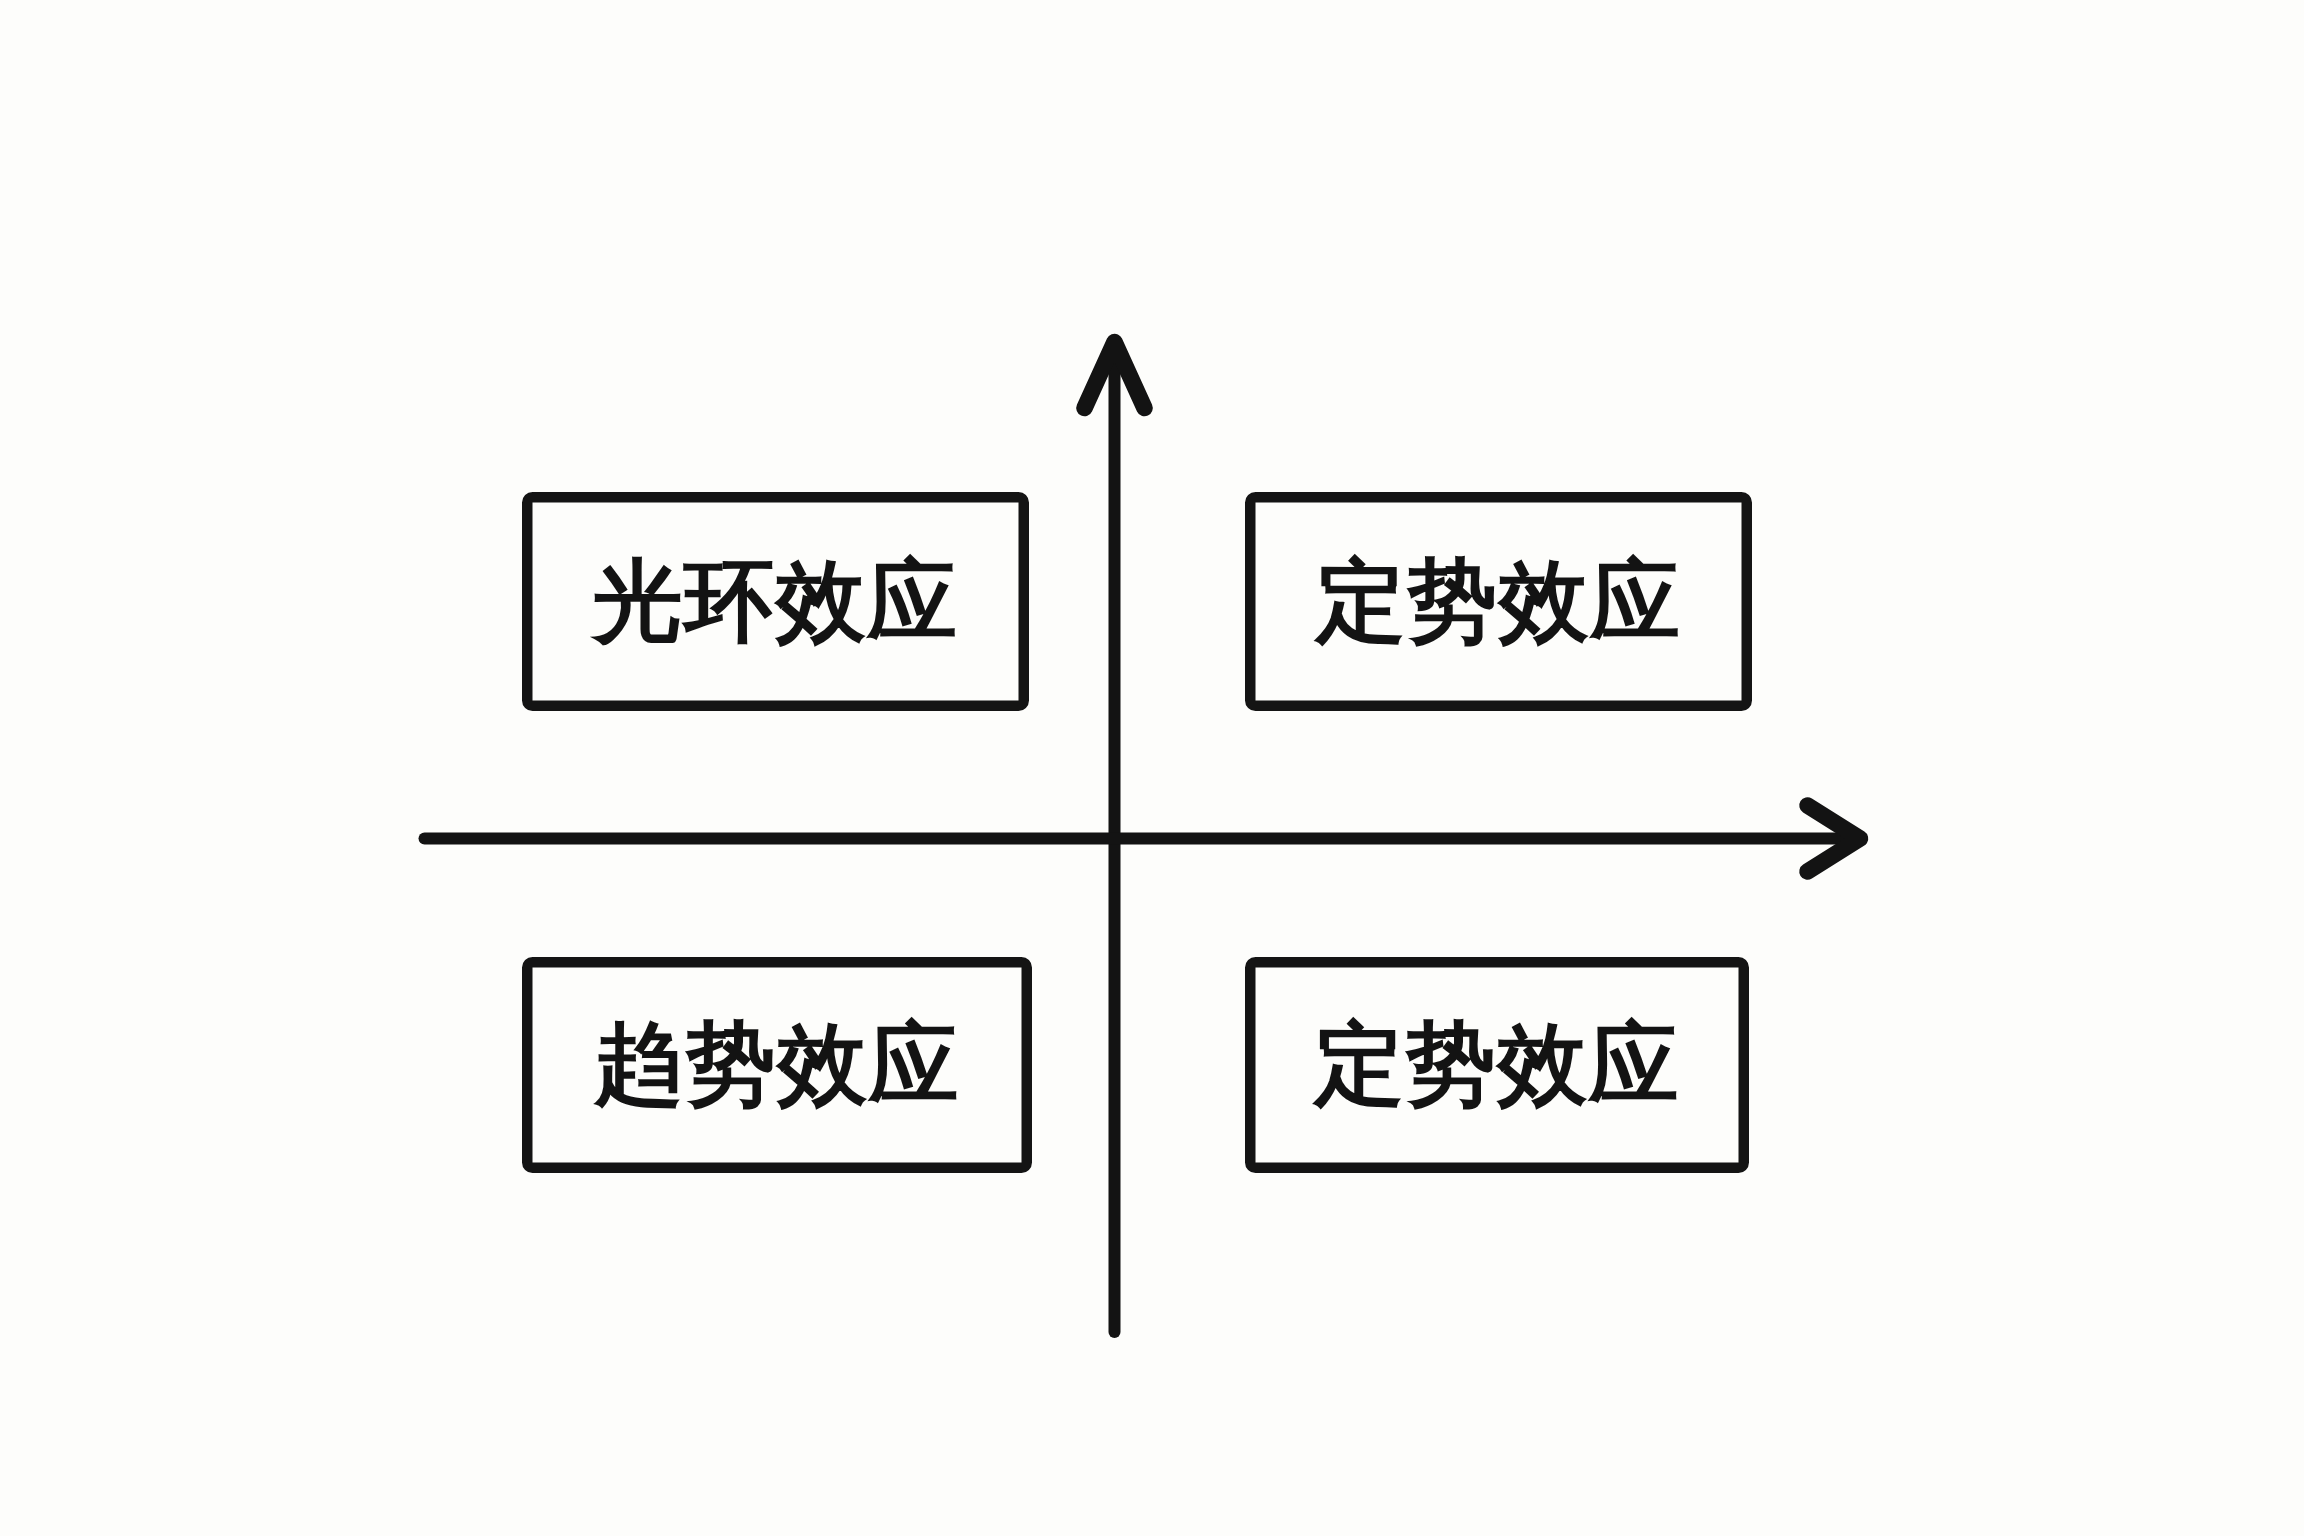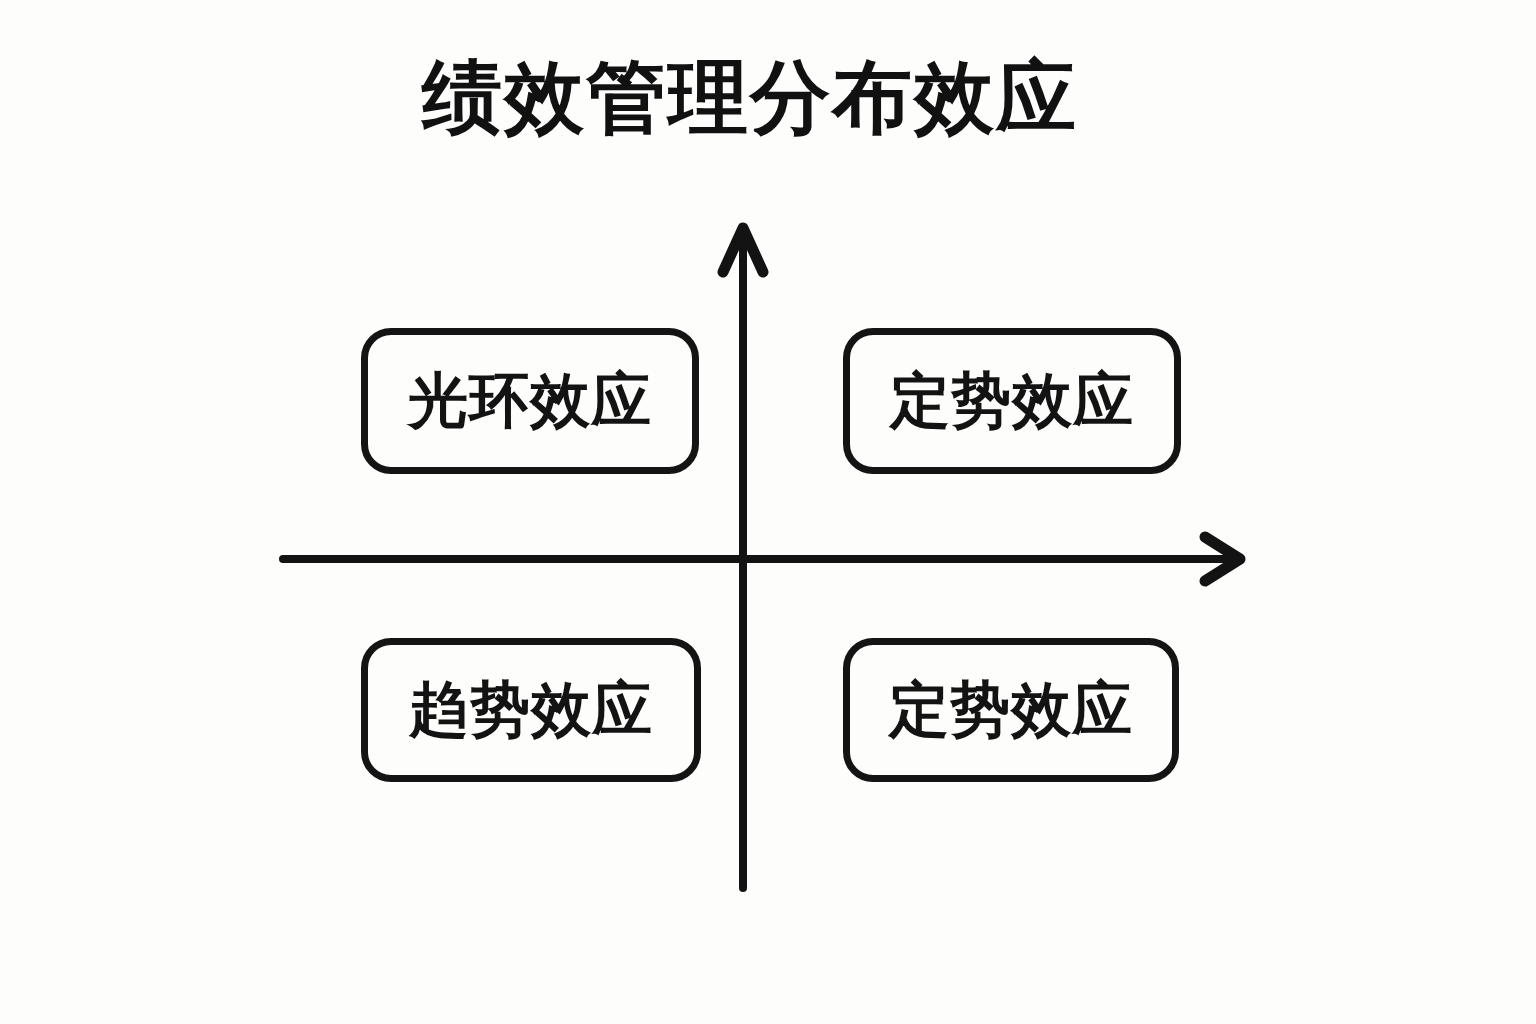--- a/index.html
+++ b/index.html
@@ -43,26 +43,25 @@
     top: 0;
     width: 1536px;
     height: 1024px;
   }
 
   
   .qbox {
     position: absolute;
     box-sizing: border-box;
     border: 7px solid #141414;
-    border-radius: 30px;
+    border-radius: 7px;
     background: #FDFDFB;
     display: flex;
     align-items: center;
     justify-content: center;
-    margin-left: 13px;
   }
   .qbox-label {
     font-size: 60px;
     line-height: 60px;
     font-weight: 700;
     letter-spacing: 1px;
     color: #131313;
     white-space: nowrap;
     font-family: "Liberation Sans", "DejaVu Sans", sans-serif;
   }
@@ -70,21 +69,20 @@
   .q-tl { left: 348px;  top: 328px; width: 338px; height: 146px; }
   .q-tr { left: 830px;  top: 328px; width: 338px; height: 146px; }
   .q-bl { left: 348px;  top: 638px; width: 340px; height: 144px; }
   .q-br { left: 830px;  top: 638px; width: 336px; height: 144px; }
 </style>
 </head>
 <body>
 
 <div id="stage">
 
-  <div class="title">绩效管理分布效应</div>
 
   <svg class="axes-svg" viewBox="0 0 1536 1024" xmlns="http://www.w3.org/2000/svg">
 
     <line x1="743" y1="236" x2="743" y2="888" stroke="#131313" stroke-width="8" stroke-linecap="round"></line>
 
     <polyline points="723,272 743,228 763,272" fill="none" stroke="#131313" stroke-width="11" stroke-linecap="round" stroke-linejoin="round"></polyline>
 
     <line x1="283" y1="559" x2="1232" y2="559" stroke="#131313" stroke-width="8" stroke-linecap="round"></line>
 
     <polyline points="1205,537 1240,559 1205,581" fill="none" stroke="#131313" stroke-width="11" stroke-linecap="round" stroke-linejoin="round"></polyline>

